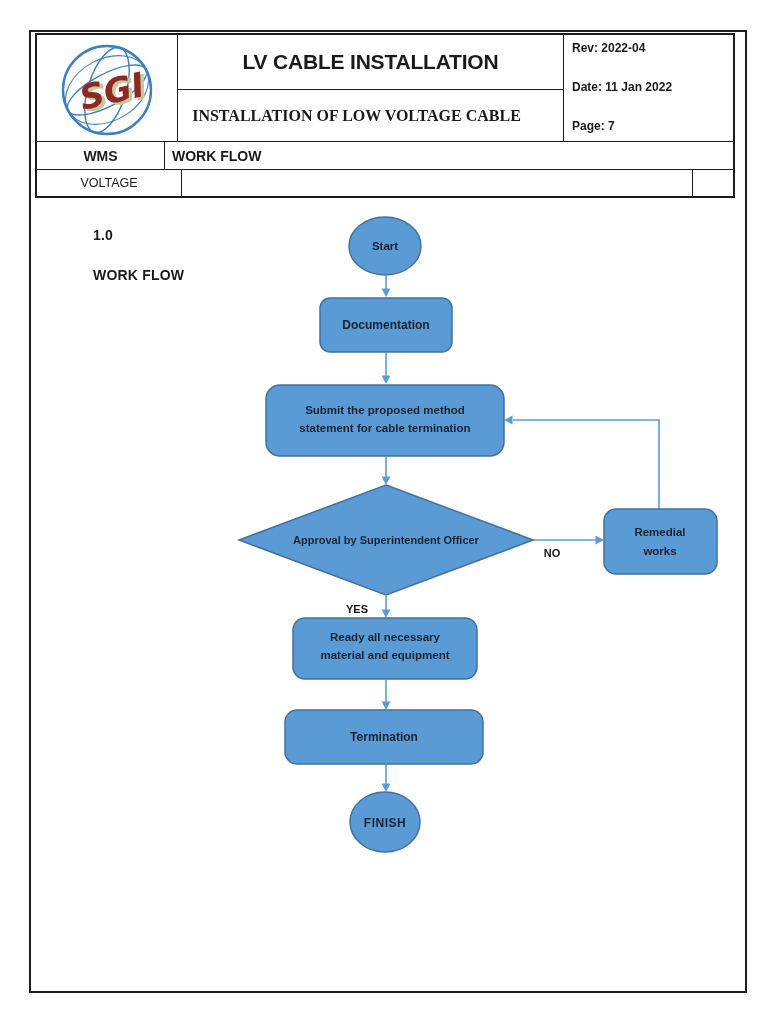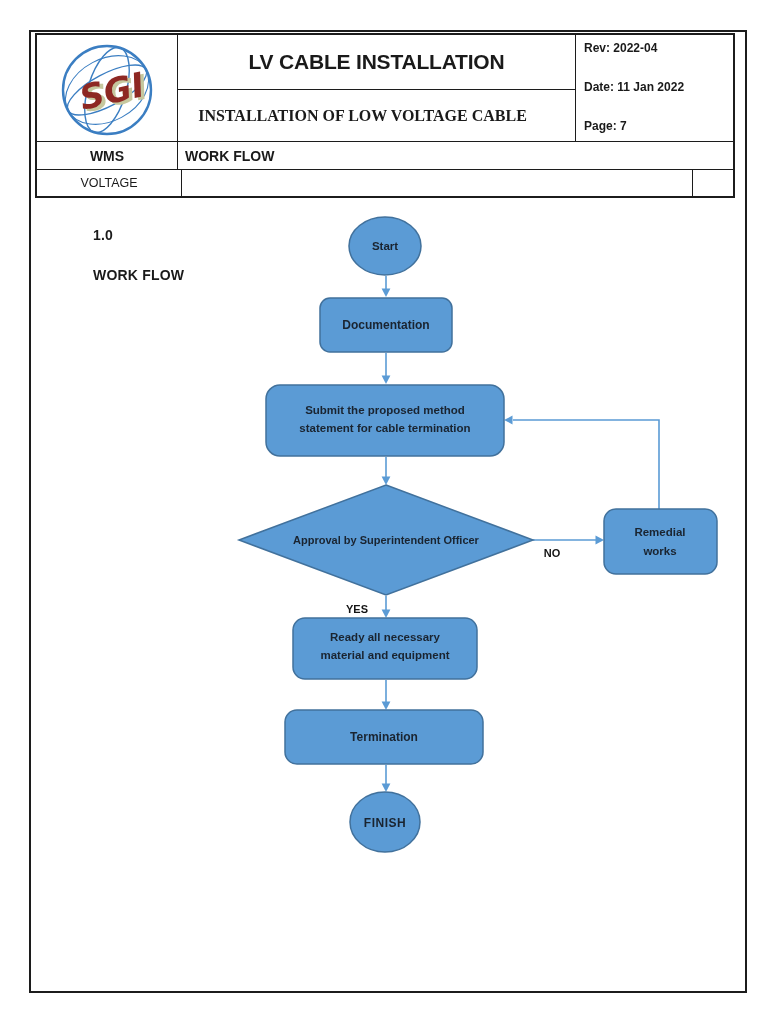--- a/index.html
+++ b/index.html
@@ -15,24 +15,24 @@
   .hdr-table { position:absolute; left:35px; top:33px; width:700px; height:165px;
                border:2px solid #1c1c1c; background:#fff; display:flex; flex-direction:column; }
   .hdr-top { display:flex; height:107px; border-bottom:1.5px solid #1c1c1c; }
   .logo-cell { width:141px; border-right:1.5px solid #1c1c1c; position:relative; }
   .logo-cell svg { position:absolute; left:18px; top:7px; }
   .title-col { flex:1; display:flex; flex-direction:column; }
   .title-cell { height:55px; border-bottom:1.5px solid #1c1c1c; display:flex; align-items:center; justify-content:center;
                 font-size:21px; font-weight:bold; letter-spacing:-0.2px; }
   .subtitle-cell { flex:1; display:flex; align-items:center; justify-content:center;
                    font-family:Liberation Serif, serif; font-size:16px; font-weight:bold; transform:translateX(-14px); }
-  .rev-col { width:158px; border-left:1.5px solid #1c1c1c; display:flex; flex-direction:column;
+  .rev-col { width:170px; border-left:1.5px solid #1c1c1c; display:flex; flex-direction:column;
              justify-content:space-between; padding:6px 6px 8px 8px; font-size:12px; font-weight:bold; }
   .hdr-wms { display:flex; height:28px; border-bottom:1.5px solid #1c1c1c; }
-  .wms-cell { width:141px; border-right:1.5px solid #1c1c1c; display:flex; align-items:center; justify-content:center;
+  .wms-cell { width:128px; border-right:1.5px solid #1c1c1c; display:flex; align-items:center; justify-content:center;
               font-size:14px; font-weight:bold; }
   .workflow-cell { flex:1; display:flex; align-items:center; padding-left:7px; font-size:14px; font-weight:bold; }
   .hdr-project { display:flex; flex:1; }
   .project-cell { width:145px; border-right:1.5px solid #1c1c1c; display:flex; align-items:center; justify-content:center;
                   font-size:12.5px; }
   .uitm-cell { width:205px; border-right:1.5px solid #1c1c1c; display:flex; align-items:center; justify-content:center;
                font-size:12.5px; }
   .proj-empty { flex:1; border-right:1.5px solid #1c1c1c; }
   .proj-small { width:40px; }
 

